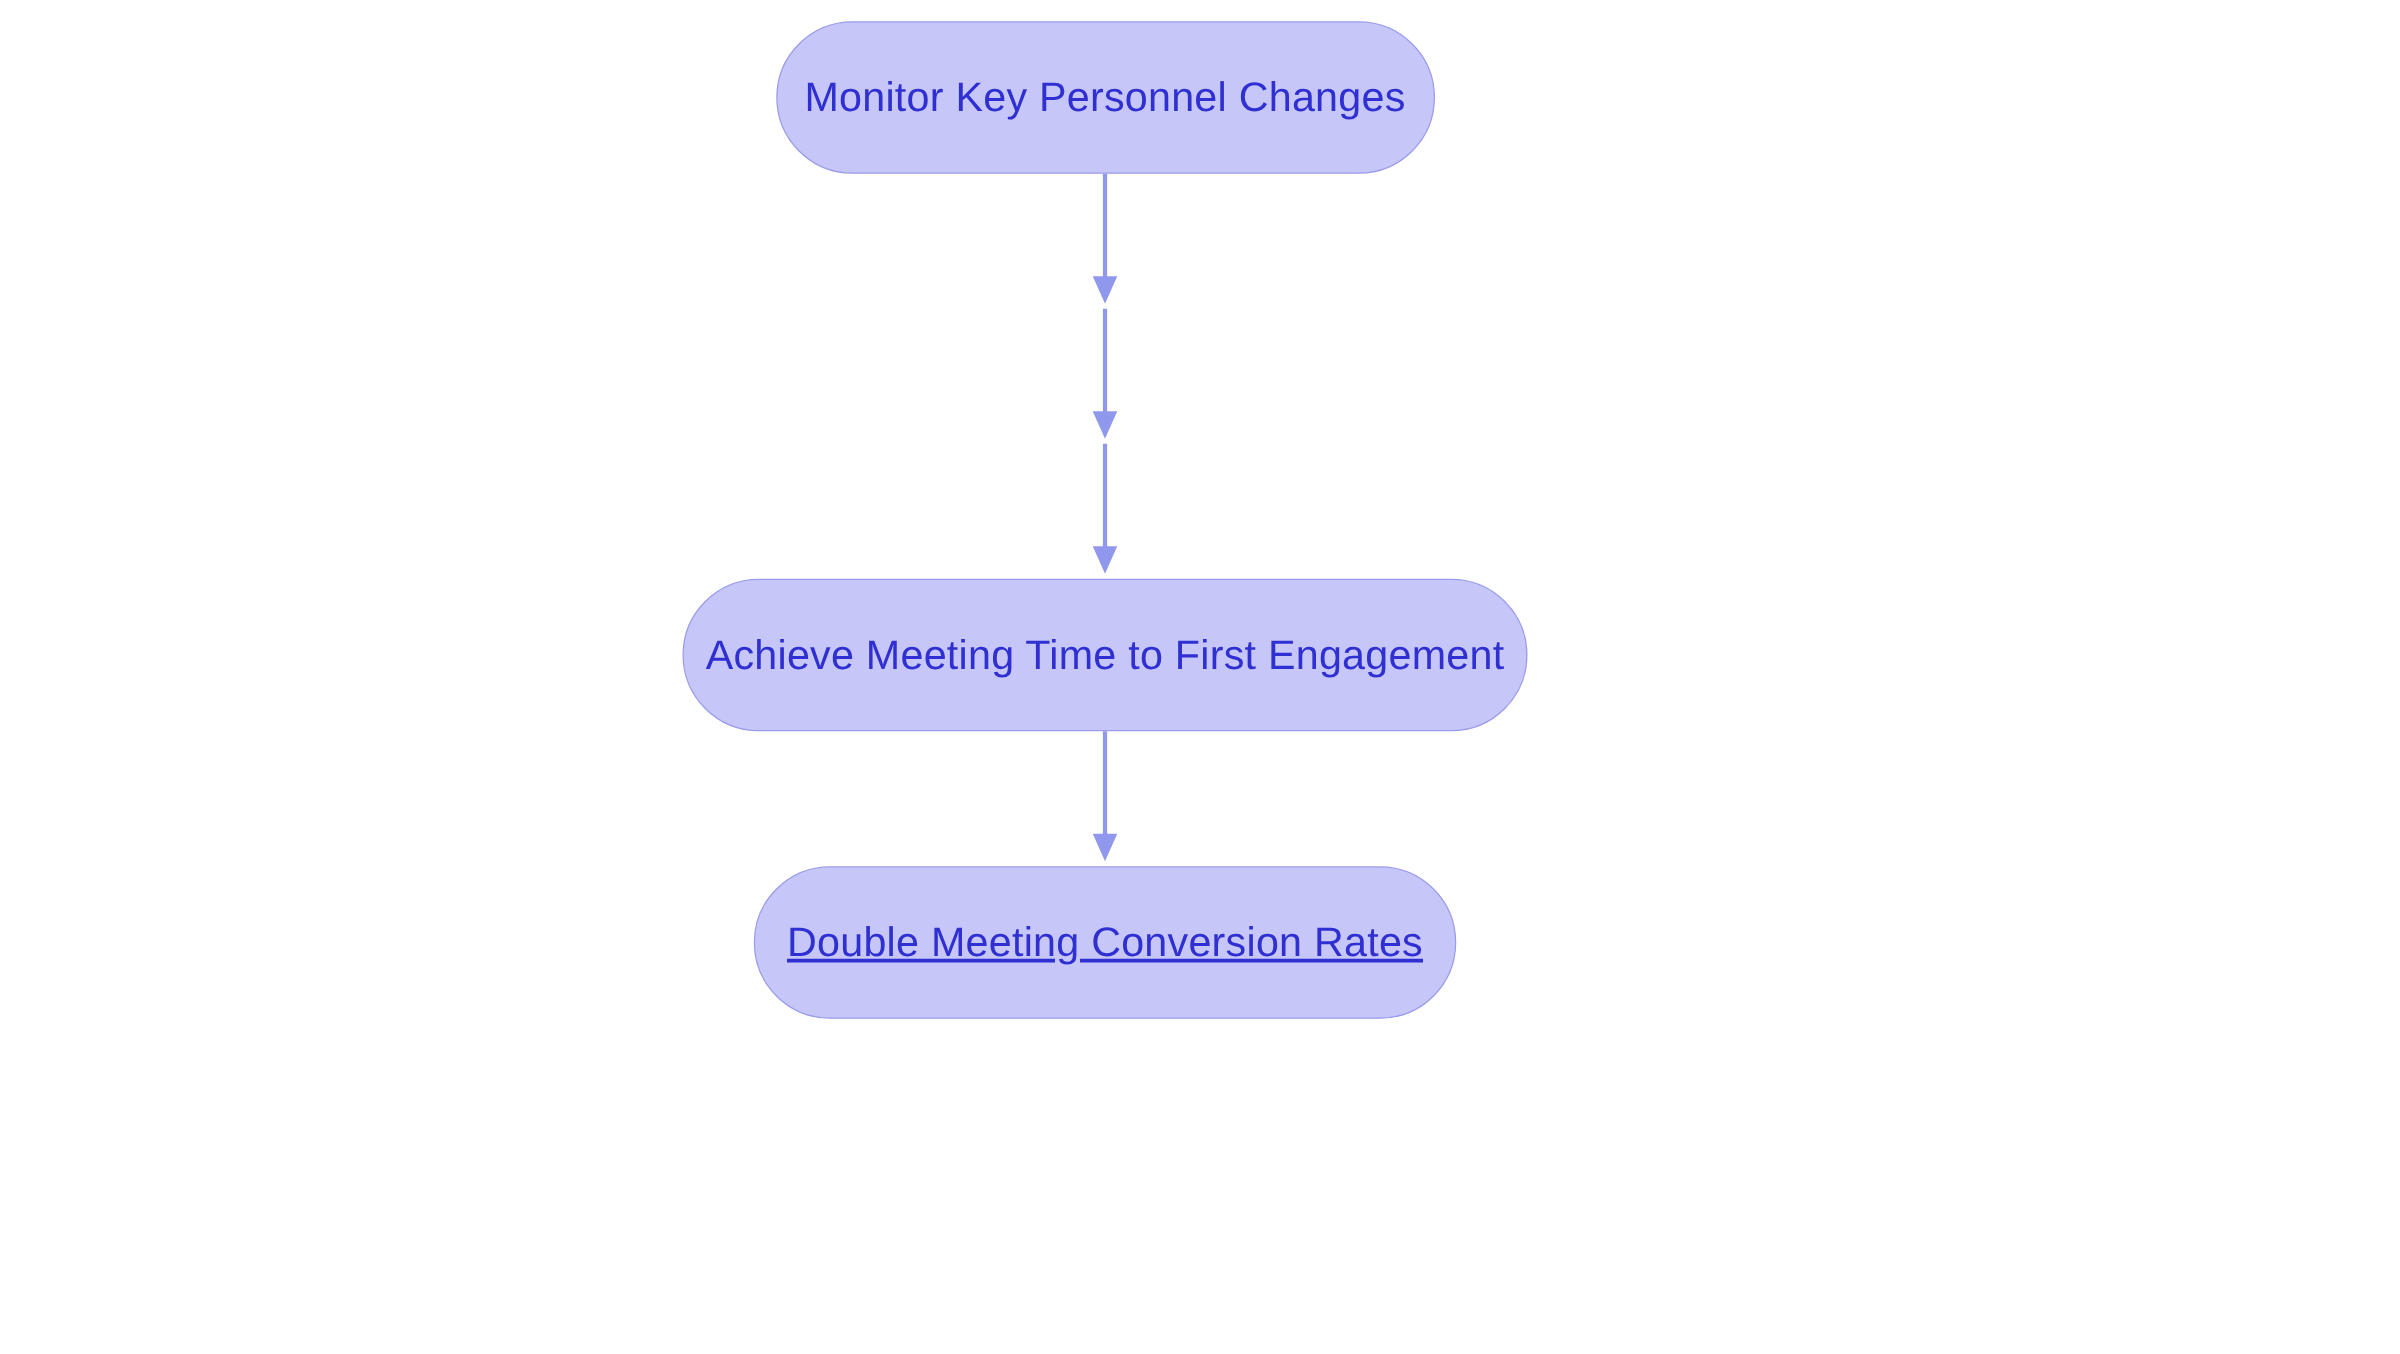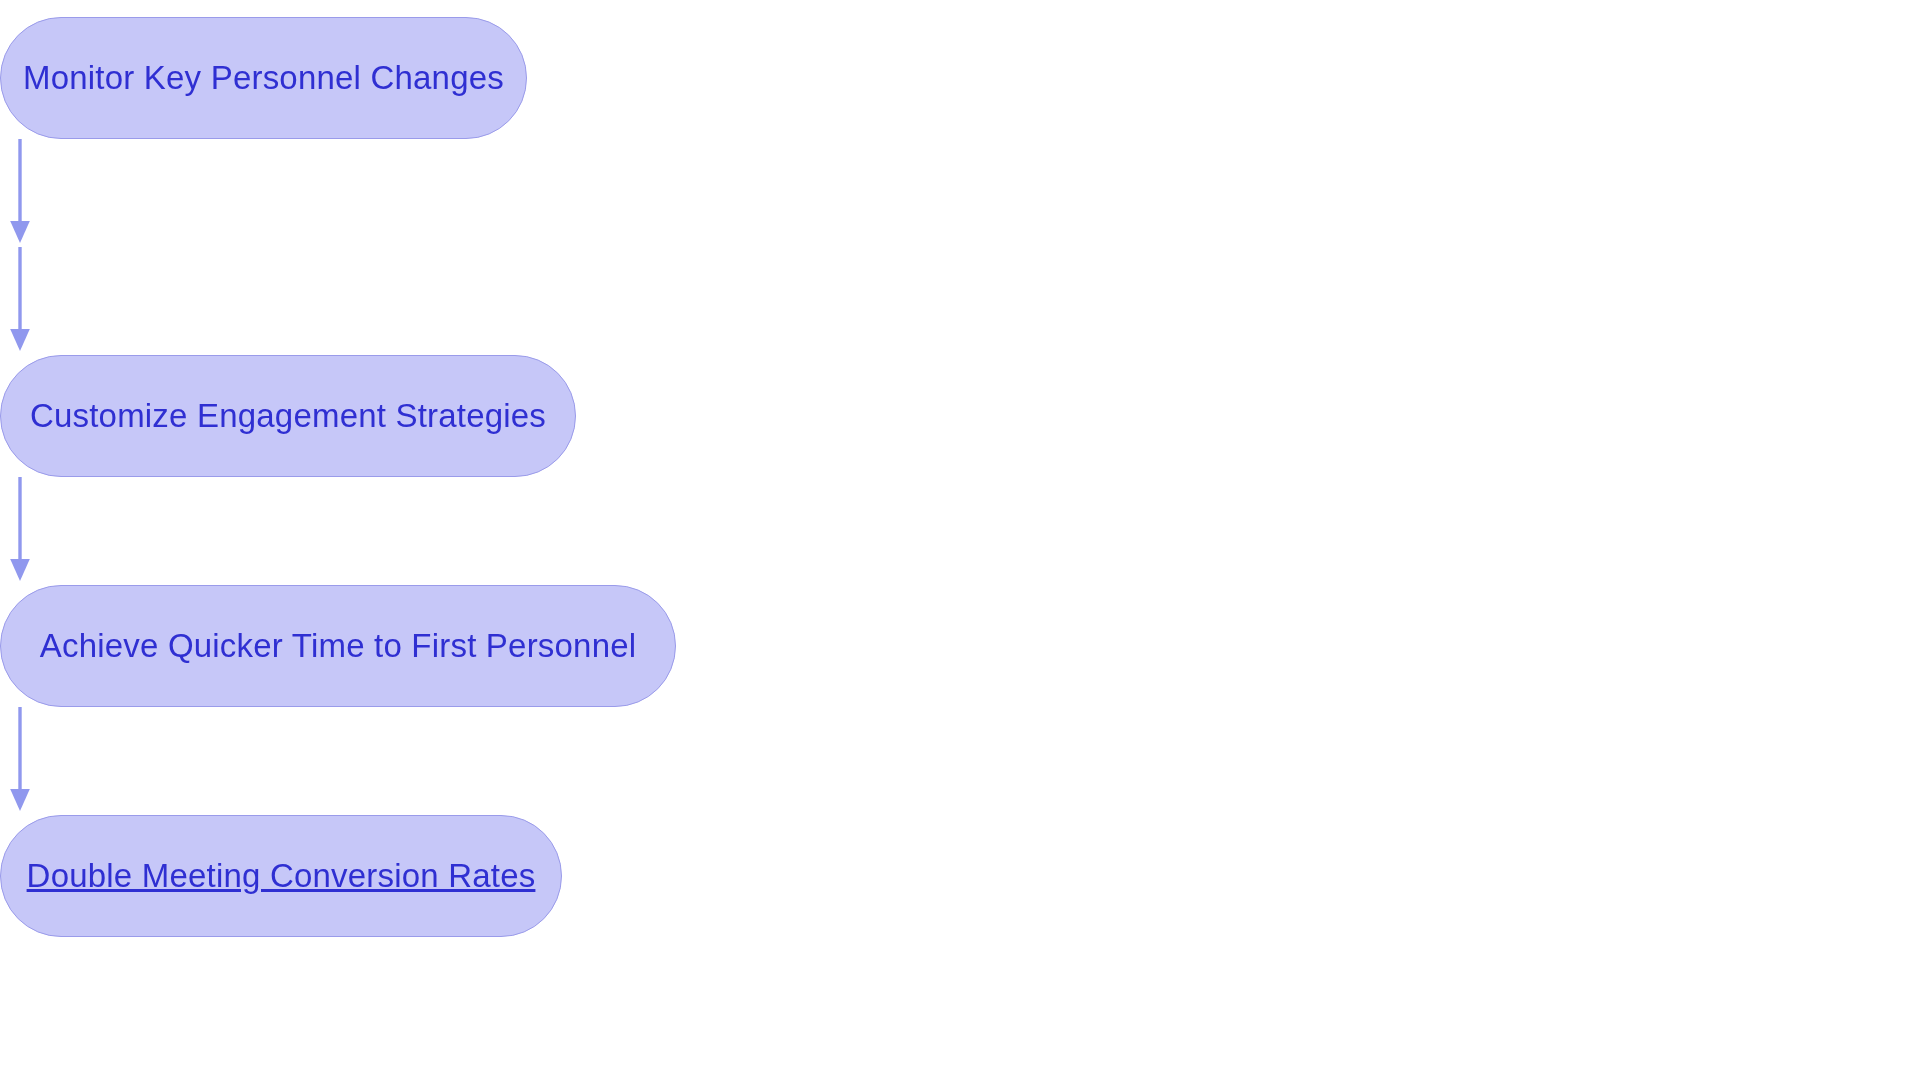--- a/index.html
+++ b/index.html
@@ -23,20 +23,21 @@
   }
 
   .flow-column {
     position: absolute;
     left: 0;
     top: 0;
     width: 1768px;
     height: 1083px;
     display: flex;
     flex-direction: column;
+    align-items: center;
     justify-content: flex-start;
   }
 
   .node {
     box-sizing: border-box;
     display: flex;
     align-items: center;
     justify-content: center;
     text-align: center;
     background: #c6c7f8;
@@ -93,33 +94,30 @@
     </div>
 
 
     <div class="connector">
       <svg width="24" height="108" viewBox="0 0 24 108" aria-hidden="true">
         <line x1="12" y1="0" x2="12" y2="88" stroke="#9098ee" stroke-width="3.4"></line>
         <polygon points="12,104 2.2,82 21.8,82" fill="#9098ee"></polygon>
       </svg>
     </div>
 
-    <div class="node node-2">
-      <span class="node-label">Customize Engagement Strategies</span>
-    </div>
 
     <div class="connector">
       <svg width="24" height="108" viewBox="0 0 24 108" aria-hidden="true">
         <line x1="12" y1="0" x2="12" y2="88" stroke="#9098ee" stroke-width="3.4"></line>
         <polygon points="12,104 2.2,82 21.8,82" fill="#9098ee"></polygon>
       </svg>
     </div>
 
     <div class="node node-3">
-      <span class="node-label">Achieve Quicker Time to First Personnel</span>
+      <span class="node-label">Achieve Meeting Time to First Engagement</span>
     </div>
 
     <div class="connector">
       <svg width="24" height="108" viewBox="0 0 24 108" aria-hidden="true">
         <line x1="12" y1="0" x2="12" y2="88" stroke="#9098ee" stroke-width="3.4"></line>
         <polygon points="12,104 2.2,82 21.8,82" fill="#9098ee"></polygon>
       </svg>
     </div>
 
     <div class="node node-4">

